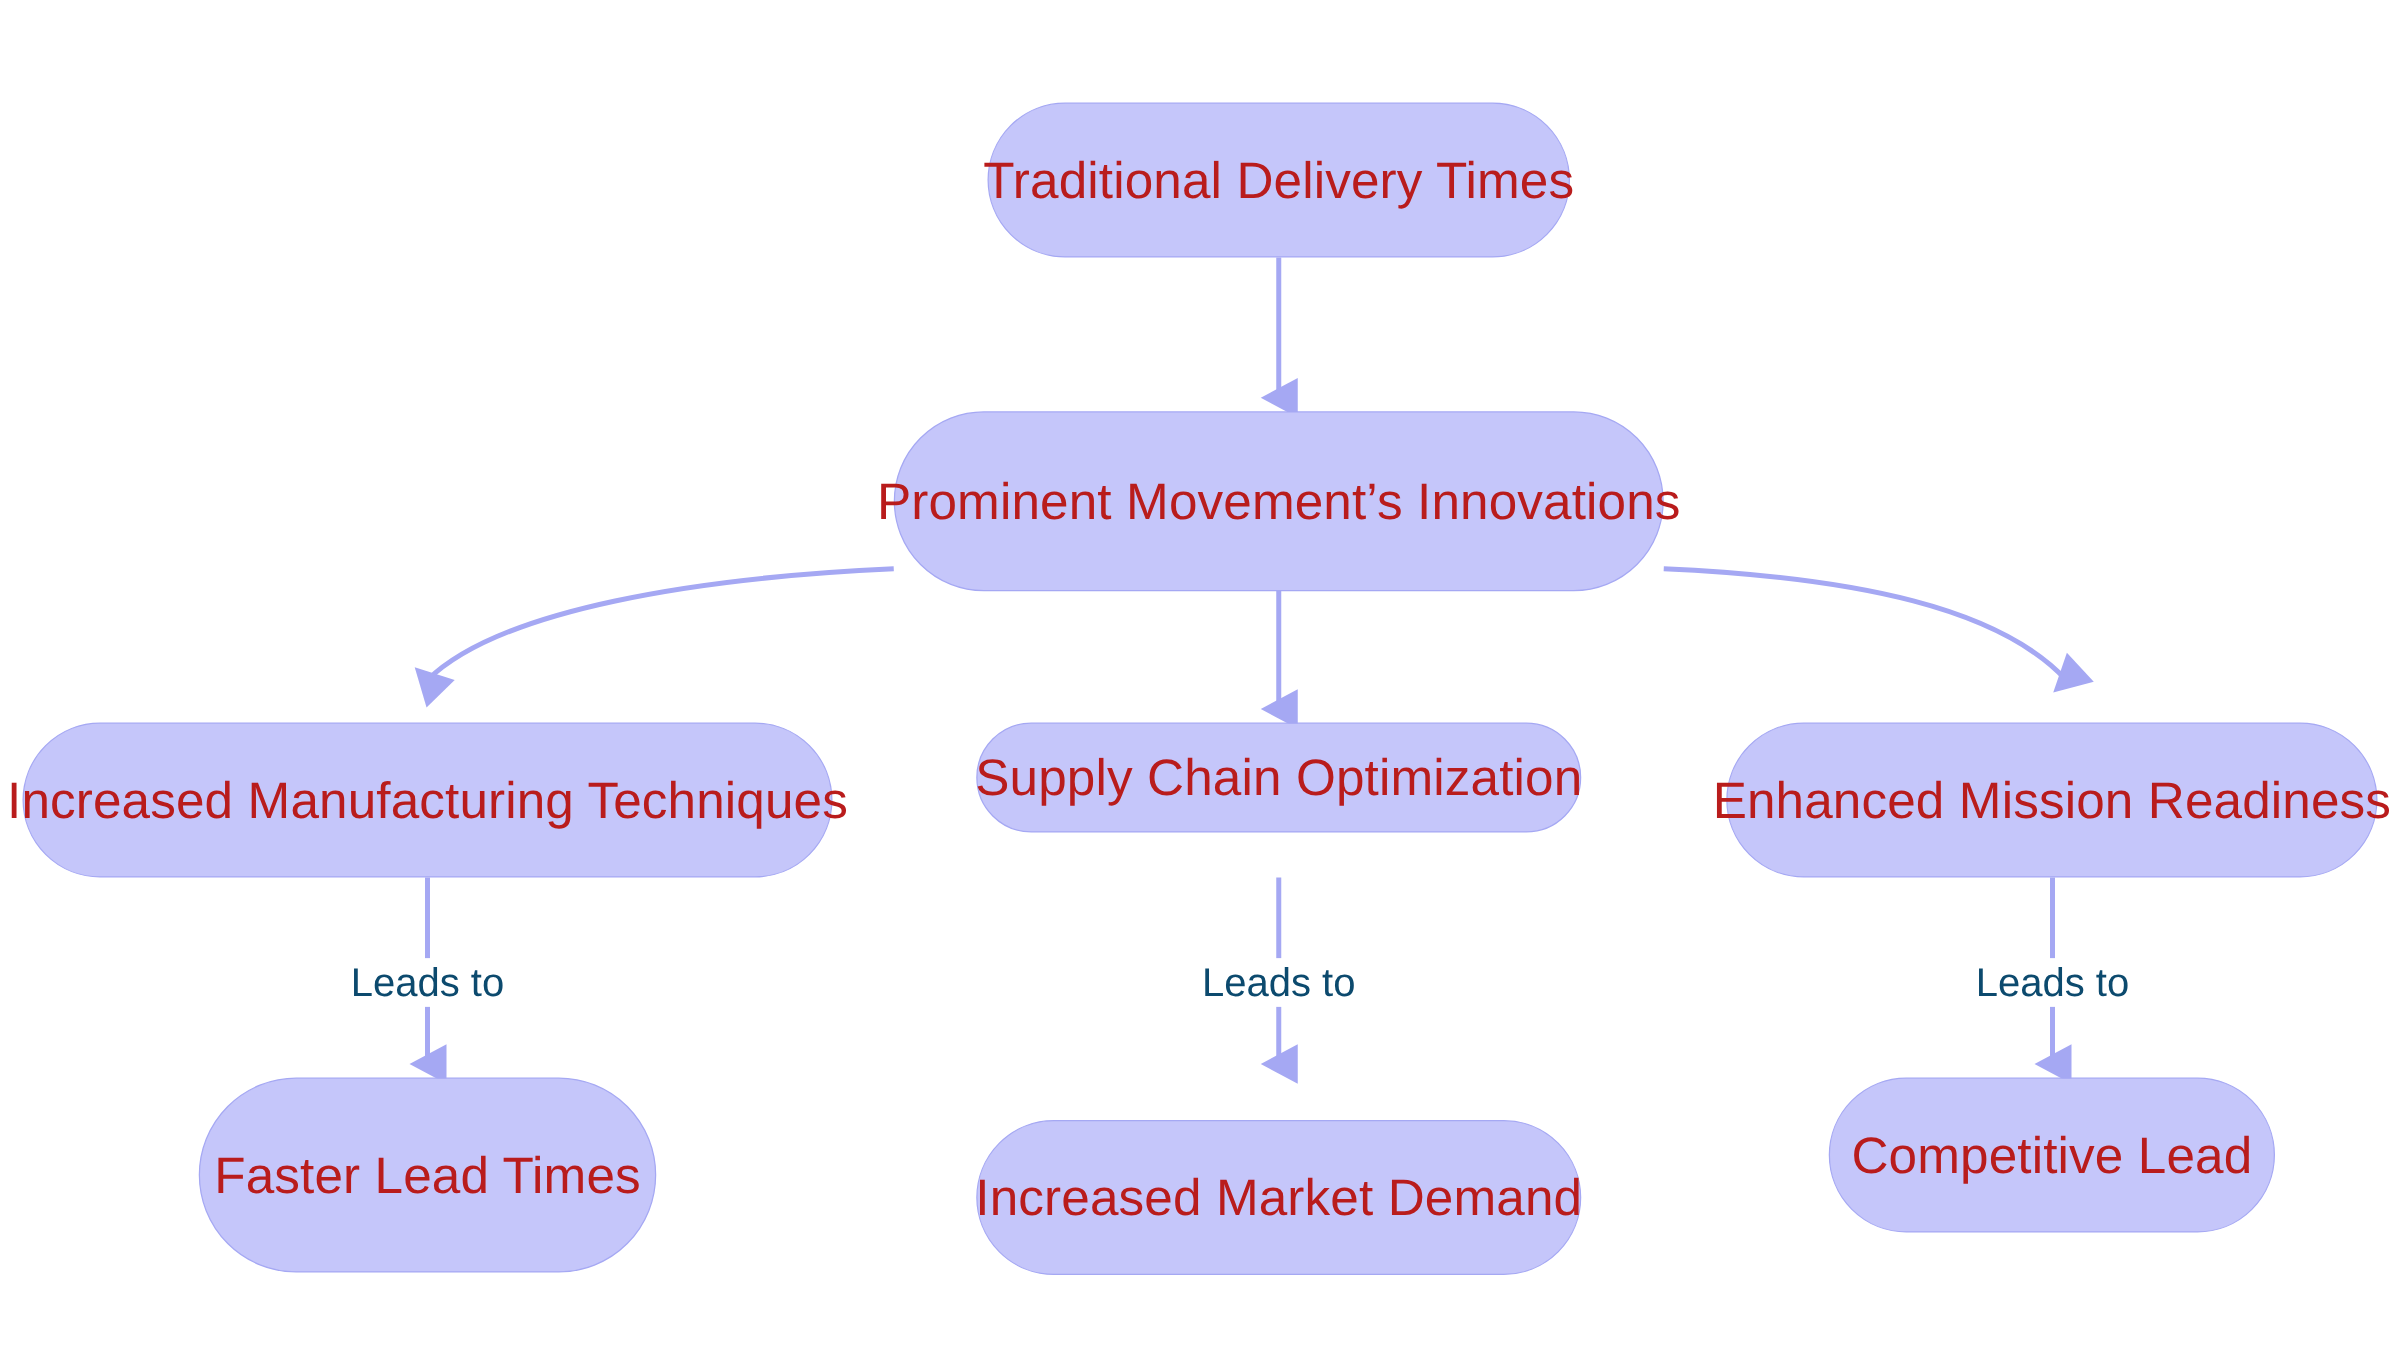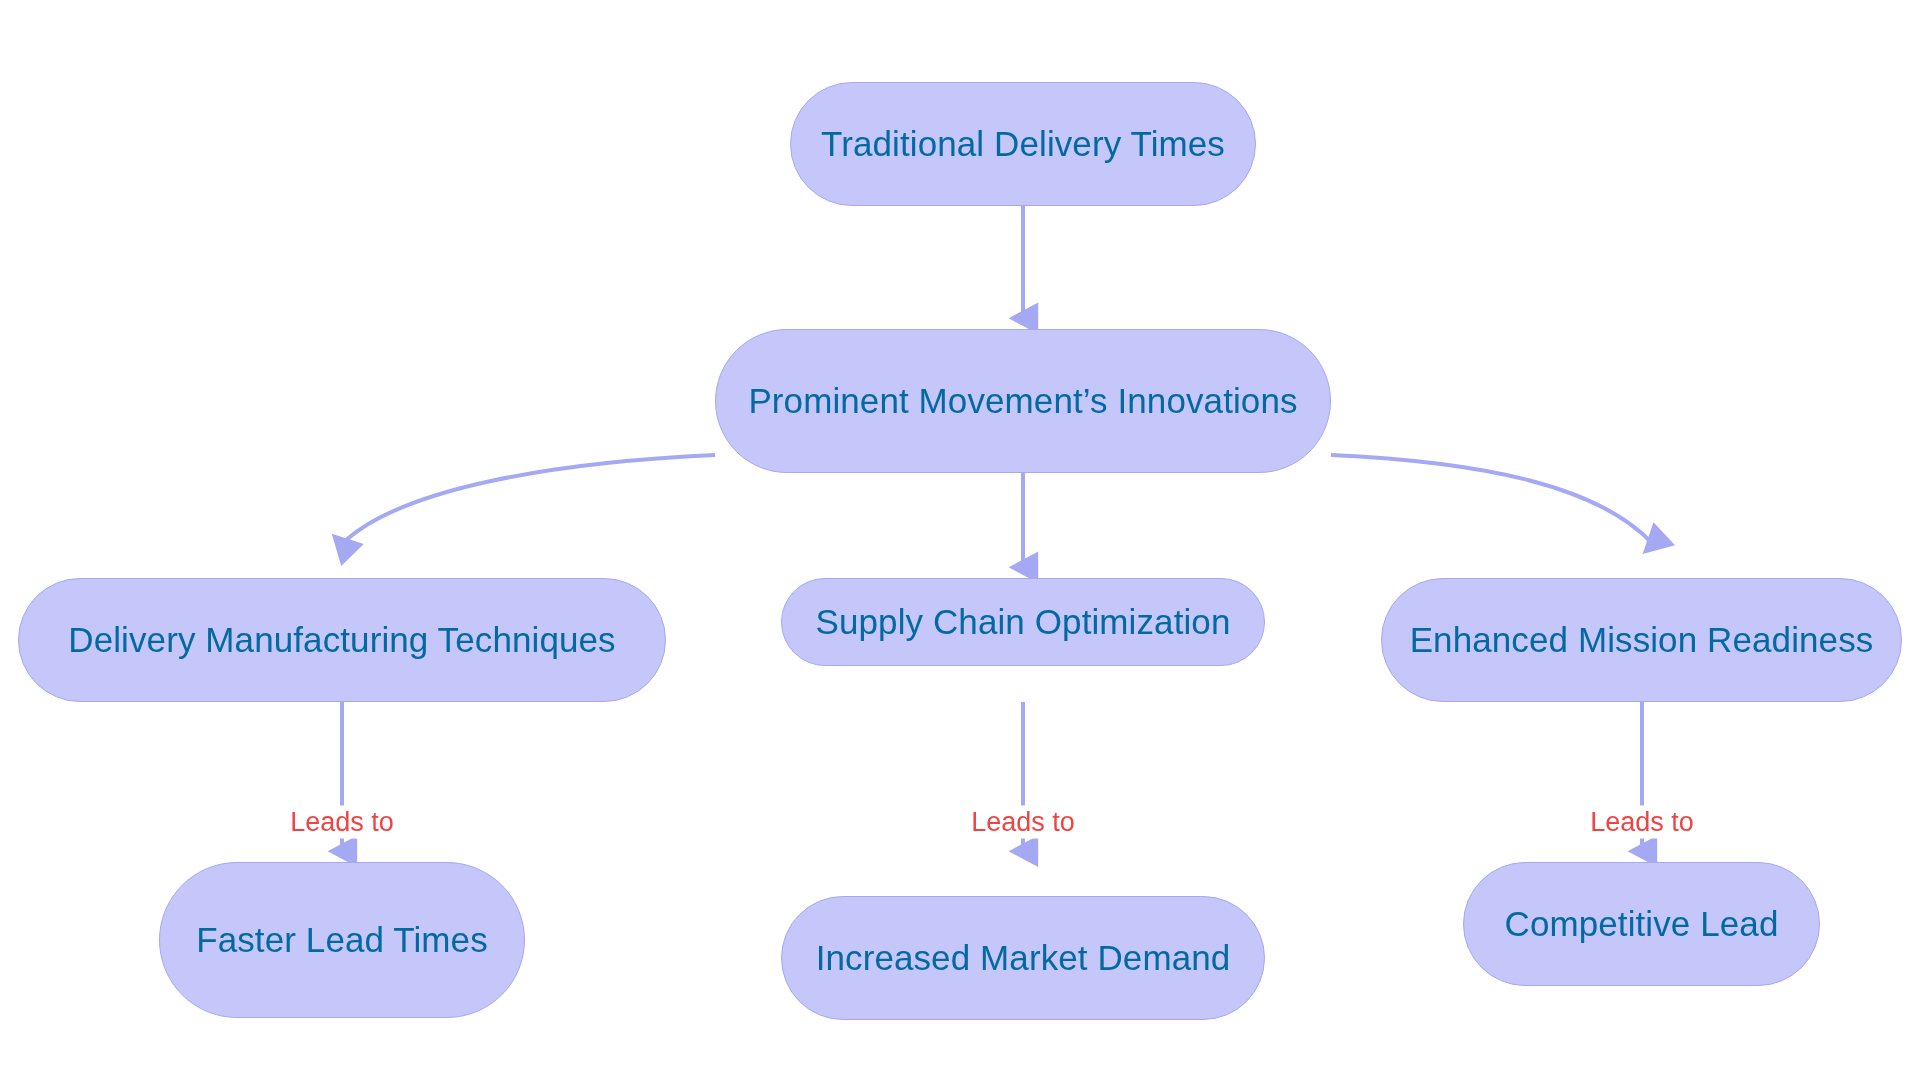--- a/index.html
+++ b/index.html
@@ -28,40 +28,39 @@
   }
   .node {
     position: absolute;
     box-sizing: border-box;
     background: #c5c6fa;
     border: 1.6px solid #a5a8f3;
     border-radius: 999px;
     display: flex;
     align-items: center;
     justify-content: center;
-    color: #0369a1;
+    color: #b91c1c;
     font-family: "Liberation Sans", sans-serif;
-    font-size: 35px;
+    font-size: 41px;
     font-weight: 400;
     letter-spacing: 0.1px;
     white-space: nowrap;
     z-index: 2;
   }
   .edge-label {
     position: absolute;
-    color: #ef4444;
+    color: #0c4a6e;
     font-family: "Liberation Sans", sans-serif;
-    font-size: 27px;
+    font-size: 32px;
     font-weight: 400;
     white-space: nowrap;
     transform: translate(-50%, -50%);
     background: #ffffff;
     padding: 1px 9px;
     z-index: 3;
-    margin-top: 36px;
   }
   
   #node-traditional      { left: 790px;  top: 82px;  width: 466px; height: 124px; }
   #node-innovations      { left: 715px;  top: 329px; width: 616px; height: 144px; }
   #node-manufacturing    { left: 18px;   top: 578px; width: 648px; height: 124px; }
   #node-supply           { left: 781px;  top: 578px; width: 484px; height: 88px; }
   #node-mission          { left: 1381px; top: 578px; width: 521px; height: 124px; }
   #node-lead-times       { left: 159px;  top: 862px; width: 366px; height: 156px; }
   #node-market-demand    { left: 781px;  top: 862px; width: 484px; height: 124px; margin-top: 34px; }
   #node-competitive-edge { left: 1463px; top: 862px; width: 357px; height: 124px; }
@@ -90,21 +89,21 @@
 
     <path d="M 1023 702 L 1023 851" stroke="#a5a8f3" stroke-width="4" fill="none" marker-end="url(#arrowhead)"></path>
 
     <path d="M 1642 702 L 1642 851" stroke="#a5a8f3" stroke-width="4" fill="none" marker-end="url(#arrowhead)"></path>
   </svg>
 
   <div class="node" id="node-traditional">Traditional Delivery Times</div>
 
   <div class="node" id="node-innovations">Prominent Movement’s Innovations</div>
 
-  <div class="node" id="node-manufacturing">Delivery Manufacturing Techniques</div>
+  <div class="node" id="node-manufacturing">Increased Manufacturing Techniques</div>
   <div class="node" id="node-supply">Supply Chain Optimization</div>
   <div class="node" id="node-mission">Enhanced Mission Readiness</div>
 
   <div class="node" id="node-lead-times">Faster Lead Times</div>
   <div class="node" id="node-market-demand">Increased Market Demand</div>
   <div class="node" id="node-competitive-edge">Competitive Lead</div>
 
   <div class="edge-label" style="left:342px; top:786px;">Leads to</div>
   <div class="edge-label" style="left:1023px; top:786px;">Leads to</div>
   <div class="edge-label" style="left:1642px; top:786px;">Leads to</div>

